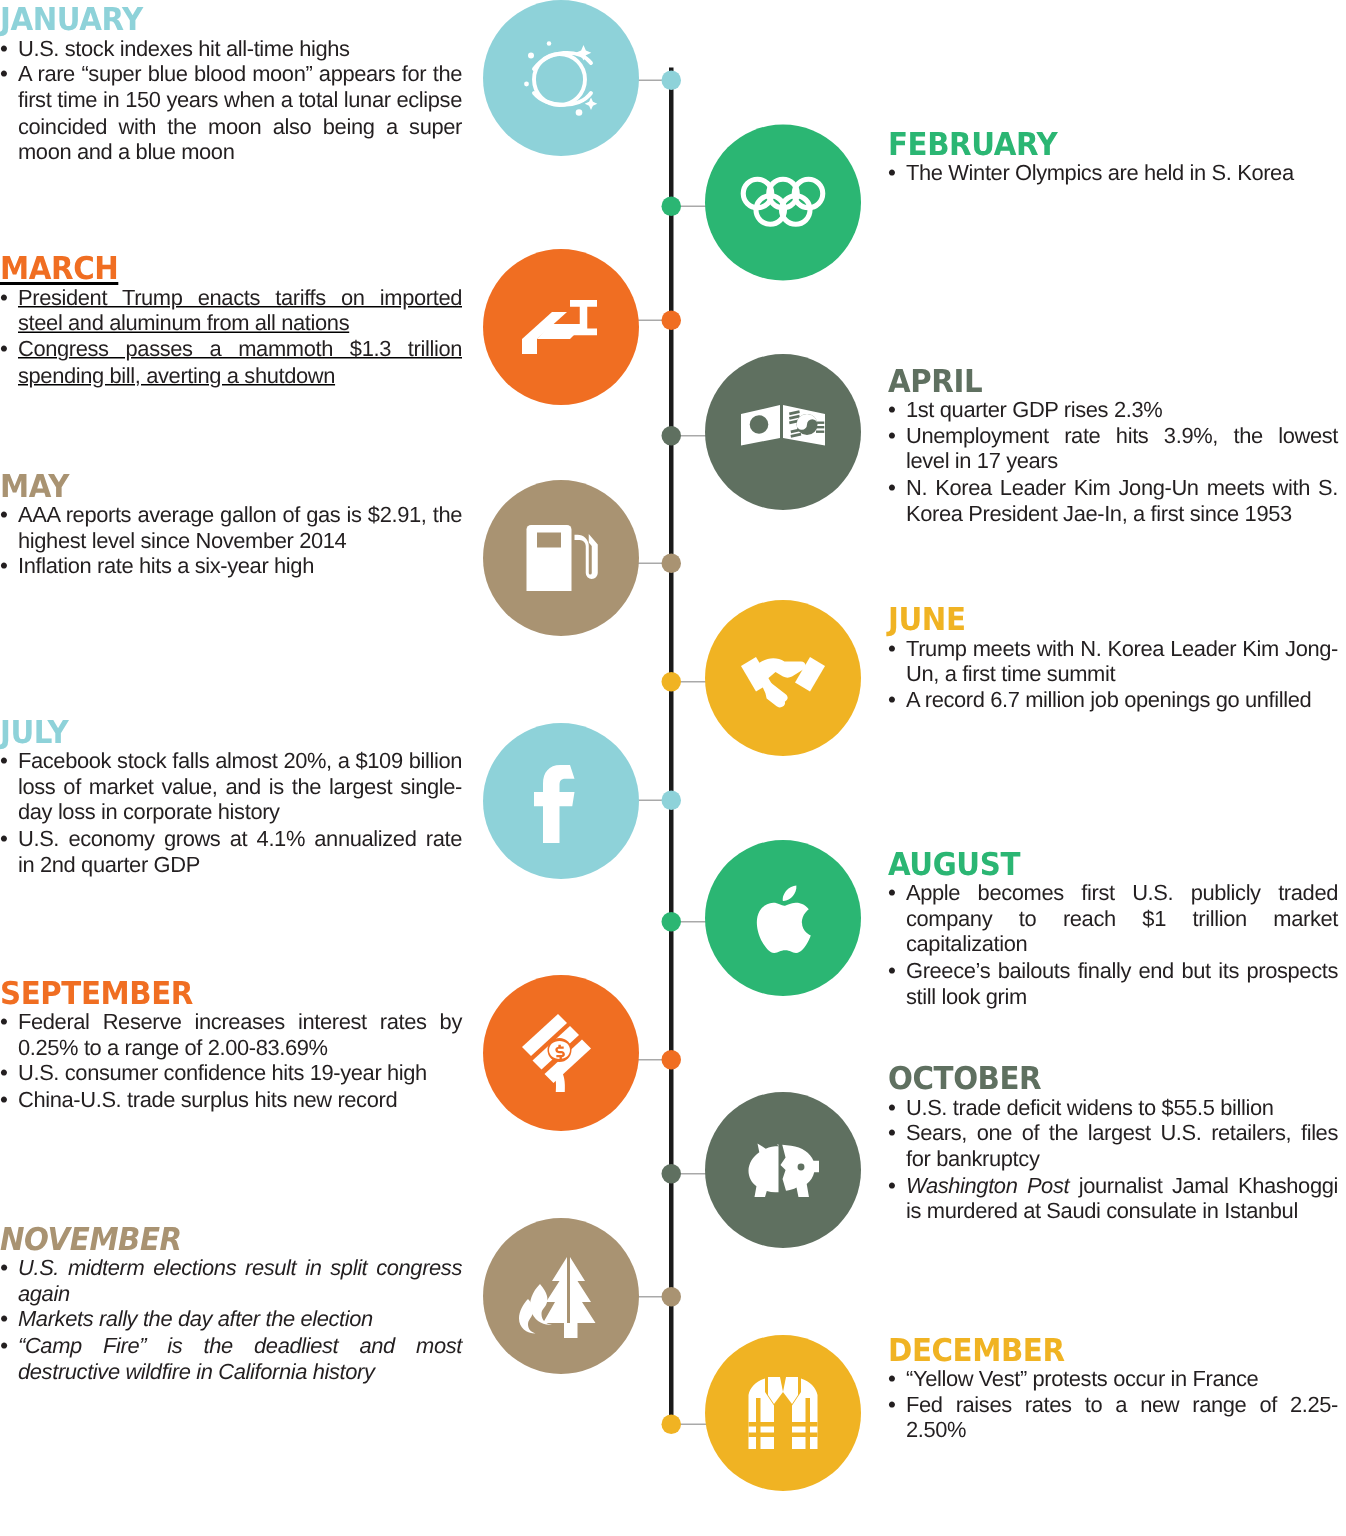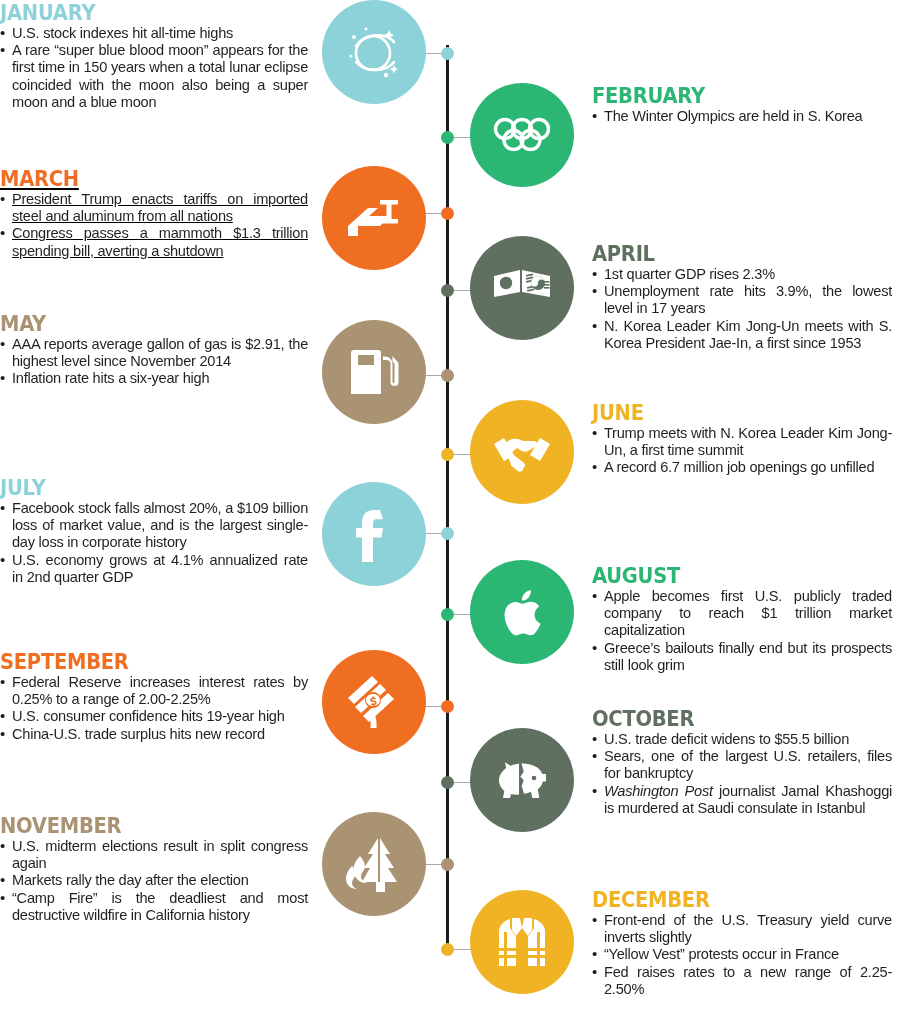--- a/index.html
+++ b/index.html
@@ -311,21 +311,21 @@
       <g fill="#fff">
         <path d="M27 44 c1.5 4 2 8 1.5 14 h6 c.5-7 -.5-11 -2.5-15z"></path>
       </g>
     </svg>
         </span>
       </div>
       <div class="tl-dot" style="top: 700px; background: rgb(240, 110, 34);"></div>
       <div class="month-block left" style="top: 651px;">
         <div class="month-title" style="color: rgb(240, 110, 34);">SEPTEMBER</div>
         <ul class="bullets">
-          <li>Federal Reserve increases interest rates by 0.25% to a range of 2.00-2.25%</li>
+          <li>Federal Reserve increases interest rates by 0.25% to a range of 2.00-83.69%</li>
           <li>U.S. consumer confidence hits 19-year high</li>
           <li>China-U.S. trade surplus hits new record</li>
         </ul>
       </div>
       <div class="tl-connector right" style="top: 782px;"></div>
       <div class="icon-bubble right" style="top: 728px; background: rgb(95, 112, 96);">
         <span>
           <svg viewBox="0 0 64 64" aria-hidden="true">
       <g fill="#fff">
         <path d="M29 16 c-3 0-6 .6-8.5 1.8 l-5.5-3.5 1.2 5.8 C12 23 9 27.5 9 32.5 c0 4.2 2 7.9 5.3 10.4 l-1.3 7.1 h7 l1.2-4 c1.8 .5 3.7 .8 5.6 .8 l2.2 0 l0-31.8 c-.3 0 -.6 0 -1 0z"></path>
@@ -354,21 +354,21 @@
         <path d="M36 6 L26 22 L31 22 L22 36 L28 36 L20 50 L36 50 Z"></path>
       </g>
       <g fill="#fff">
         <path d="M18 24 c5 6 6 10 4 14 c-1 2 -3 3 -3 6 c0 4 3 7 7 7 c-6 1 -12 -3 -14 -9 c-2 -6 1 -13 6 -18z"></path>
         <path d="M10 34 c3 3 4 7 3 10 c-1 3 -3 4 -3 7 c0 3 2 5 5 6 c-6 0 -11 -4 -11 -10 c0 -5 3 -10 6 -13z"></path>
       </g>
     </svg>
         </span>
       </div>
       <div class="tl-dot" style="top: 858px; background: rgb(169, 147, 114);"></div>
-      <div class="month-block left" style="top: 815px;">
+      <div class="month-block left" style="top: 815px; font-style: italic;">
         <div class="month-title" style="color: rgb(169, 147, 114);">NOVEMBER</div>
         <ul class="bullets">
           <li>U.S. midterm elections result in split congress again</li>
           <li>Markets rally the day after the election</li>
           <li>“Camp Fire” is the deadliest and most destructive wildfire in California history</li>
         </ul>
       </div>
       <div class="tl-connector right" style="top: 949px;"></div>
       <div class="icon-bubble right" style="top: 890px; background: rgb(240, 179, 35);">
         <span>
@@ -387,19 +387,18 @@
         <rect x="14" y="22" width="3" height="34"></rect>
         <rect x="47" y="22" width="3" height="34"></rect>
       </g>
     </svg>
         </span>
       </div>
       <div class="tl-dot" style="top: 943px; background: rgb(240, 179, 35);"></div>
       <div class="month-block right" style="top: 889px;">
         <div class="month-title" style="color: rgb(240, 179, 35);">DECEMBER</div>
         <ul class="bullets">
-          <li>Front-end of the U.S. Treasury yield curve inverts slightly</li>
           <li>“Yellow Vest” protests occur in France</li>
           <li>Fed raises rates to a new range of 2.25-2.50%</li>
         </ul>
       </div>
     </div>
 </div>
 
 </body></html>

